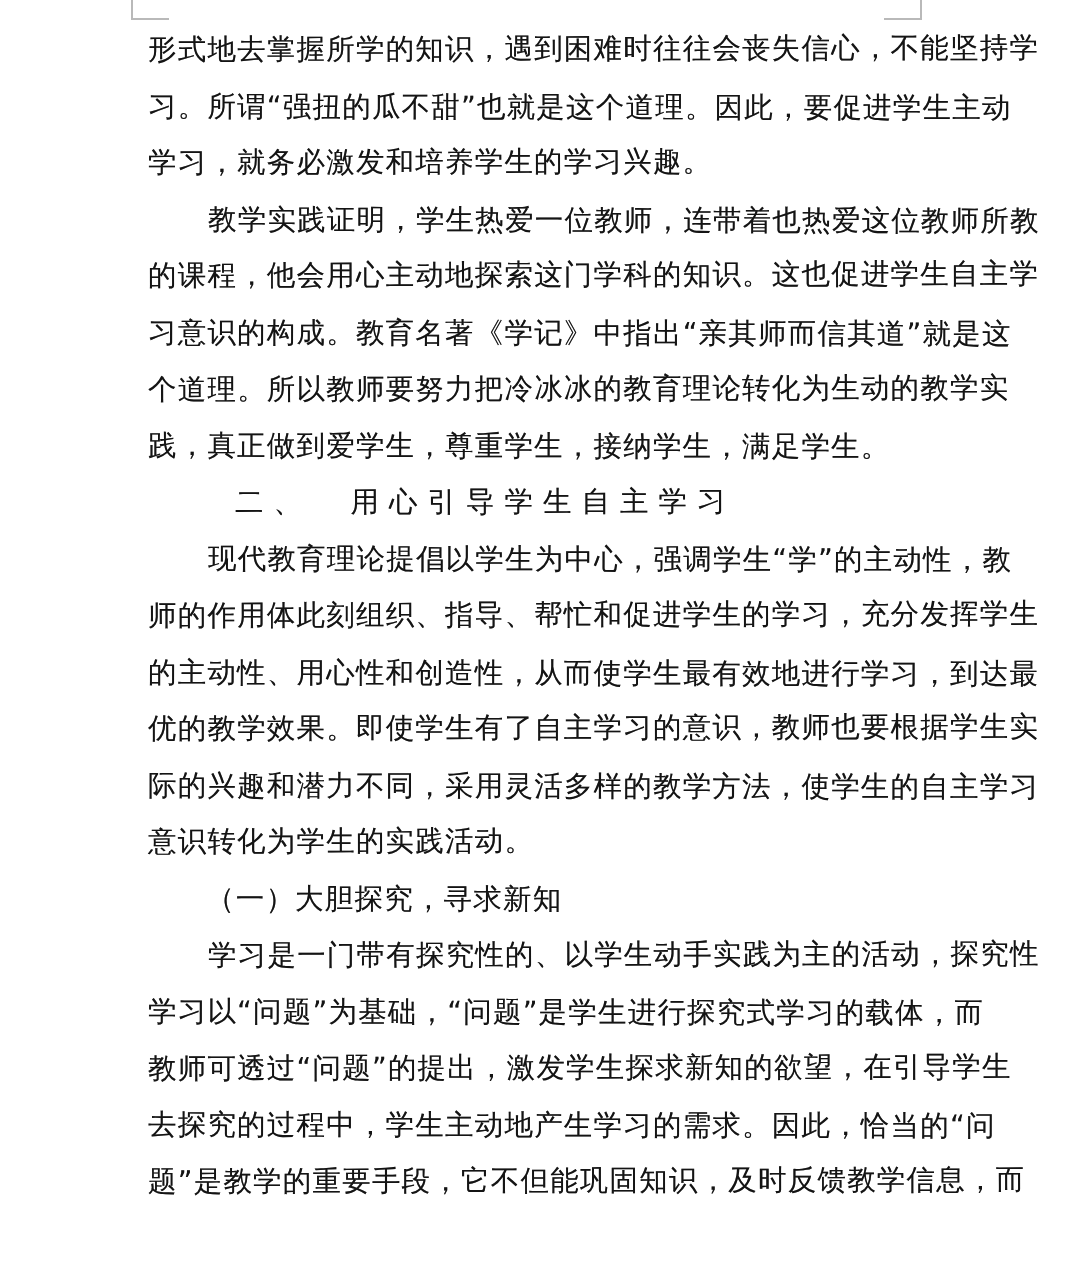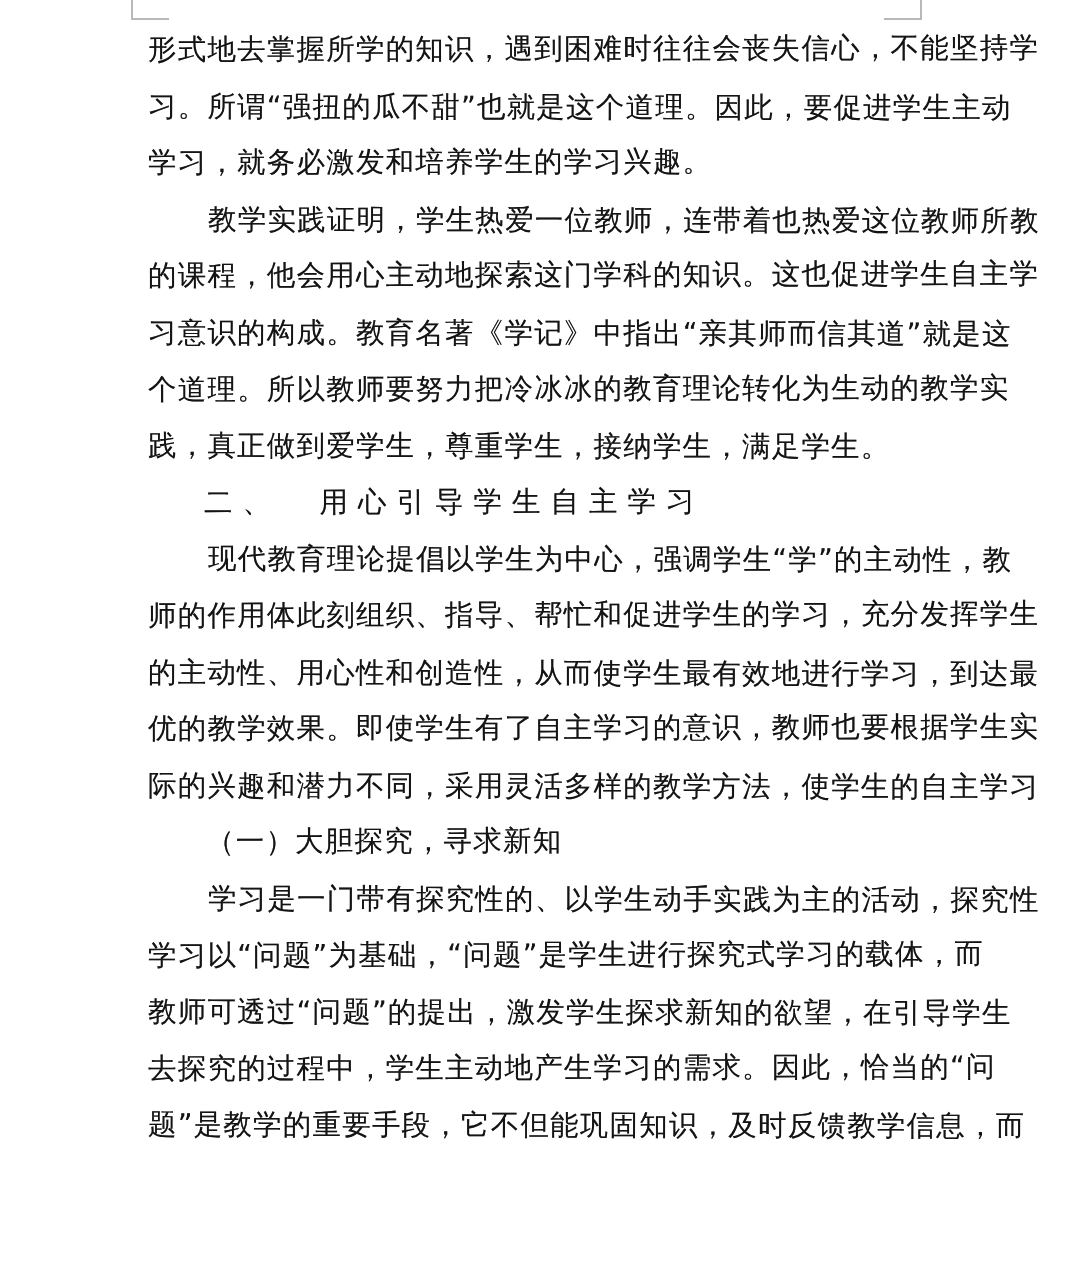--- a/index.html
+++ b/index.html
@@ -81,21 +81,21 @@
   
   .line:nth-child(odd)  { transform: rotate(-0.12deg); }
   .line:nth-child(even) { transform: rotate(0.09deg); }
 
   .ink {
     
     color: #141414;
     text-shadow: 0 0 0.6px rgba(40,40,40,0.55);
   }
 
-  .sec-gap { letter-spacing: 10px; }
+  .sec-gap { letter-spacing: 10px; margin-left: 31px; }
 </style>
 </head>
 <body>
 
 <div class="page">
 
   <div class="crop-mark left"></div>
   <div class="crop-mark right"></div>
 
   <div class="body-text" id="body-text">
@@ -442,20 +442,21 @@
         <span class="ink">，</span>
         <span class="ink">使</span>
         <span class="ink">学</span>
         <span class="ink">生</span>
         <span class="ink">的</span>
         <span class="ink">自</span>
         <span class="ink">主</span>
         <span class="ink">学</span>
         <span class="ink">习</span>
       </div>
+      <div class="line "><span class="ink">意识转化为学生的实践活动。</span></div>
       <div class="line indent-head"><span class="ink">（一）大胆探究，寻求新知</span></div>
       <div class="line indent-2 justify">
         <span class="ink">学</span>
         <span class="ink">习</span>
         <span class="ink">是</span>
         <span class="ink">一</span>
         <span class="ink">门</span>
         <span class="ink">带</span>
         <span class="ink">有</span>
         <span class="ink">探</span>

